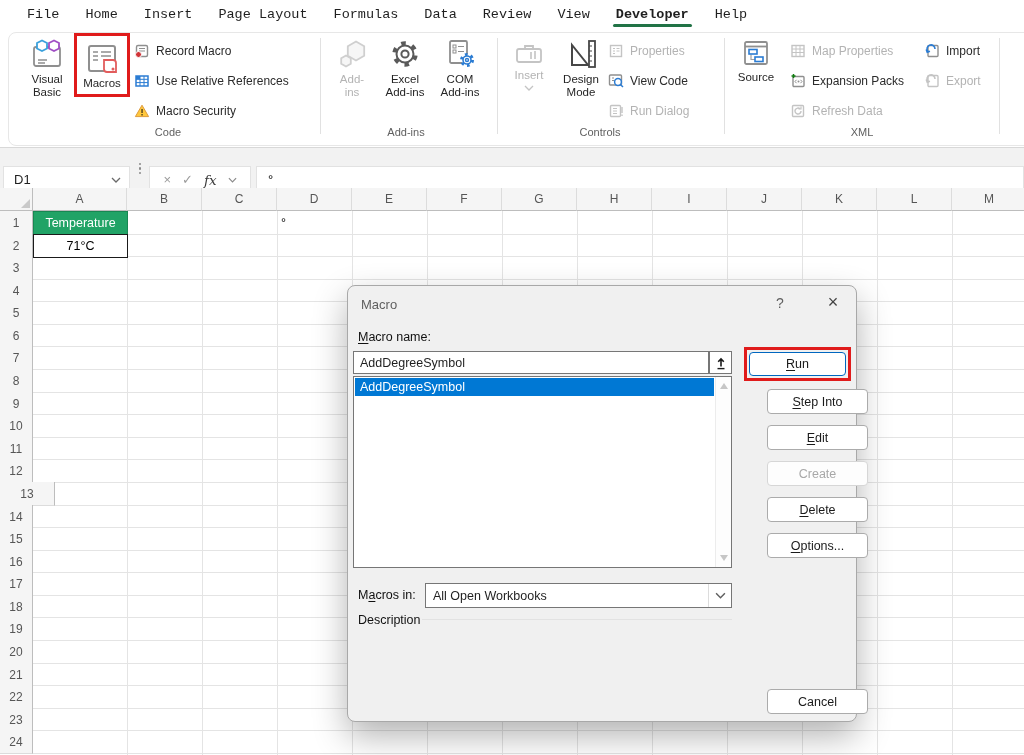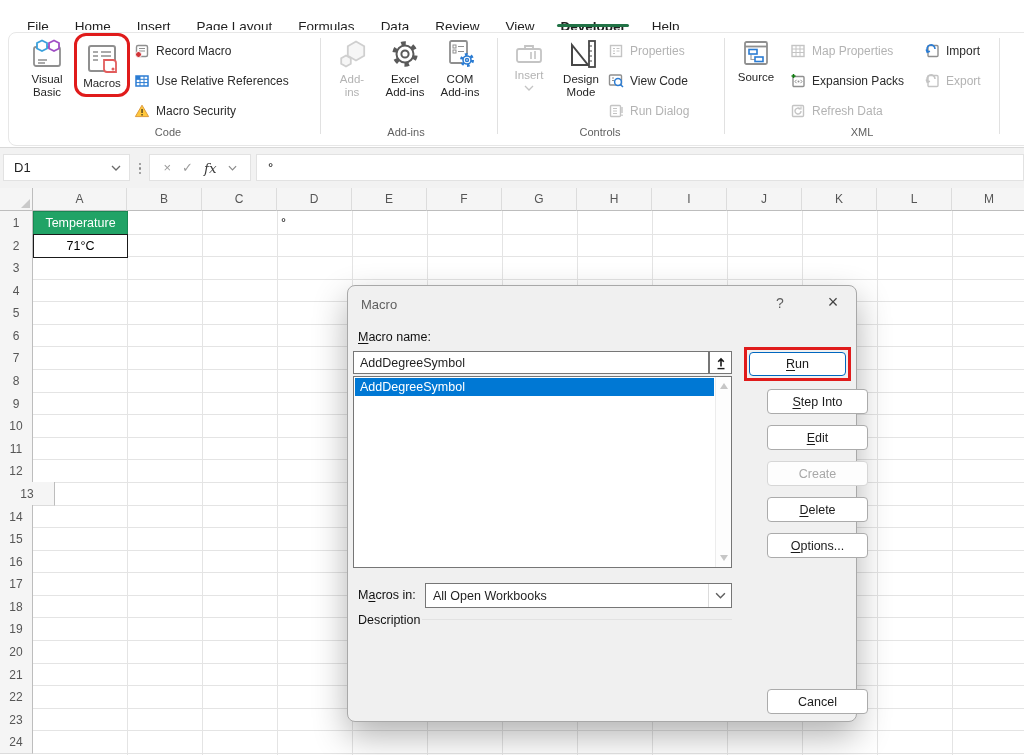--- a/index.html
+++ b/index.html
@@ -4,42 +4,42 @@
 <style>
   * { box-sizing: border-box; margin:0; padding:0; }
   html,body { background:#fff; }
   #app {
     position:relative; width:1024px; height:755px; overflow:hidden;
     font-family:"Liberation Sans", sans-serif; background:#fff; color:#1f1f1f;
   }
 
   
   #menubar { position:absolute; left:14px; top:0; height:30px; display:flex; align-items:stretch; }
-  #menubar .tab { position:relative; padding:12px 13px; line-height:30px; font-size:13.5px; color:#1f1f1f; cursor:default; }
+  #menubar .tab { position:relative; padding:0 13px; line-height:30px; font-size:13.5px; color:#1f1f1f; cursor:default;font-family:Liberation Mono, monospace; }
   #menubar .tab.active { font-weight:700; }
   #menubar .tab.active::after { content:""; position:absolute; left:10px; right:10px; bottom:3px; height:3px; background:#217346; border-radius:2px; }
 
   
   #ribbon { position:absolute; left:0; top:30px; width:1024px; height:118px; background:#fff; border-bottom:1px solid #d8d8d8; }
   .ribbon-card { position:absolute; left:8px; top:2px; width:1030px; height:114px; border:1px solid #e7e7e7; border-radius:8px; }
   .vsep { position:absolute; top:8px; height:96px; width:1px; background:#e1e1e1; }
   .grplabel { position:absolute; top:96px; transform:translateX(-50%); font-size:11px; color:#5f5f5f; white-space:nowrap; }
   .bigbtn { position:absolute; top:8px; display:flex; flex-direction:column; align-items:center; gap:3px;
             font-size:11.5px; line-height:13px; color:#262626; text-align:center; }
   .bigbtn .lines span { display:block; }
   .bigbtn.disabled { color:#b3b3b3; }
   .smallitem { position:absolute; display:flex; align-items:center; gap:6px; height:20px; font-size:12px; color:#2b2b2b; white-space:nowrap; }
   .smallitem.disabled { color:#b3b3b3; }
   .redbox { position:absolute; border:3px solid #e01b1b; }
-  #macros-redbox { left:74px; top:3px; width:56px; height:64px; display:flex; align-items:center; justify-content:center;border-radius:12px; }
+  #macros-redbox { left:74px; top:3px; width:56px; height:64px; display:flex; align-items:center; justify-content:center; }
   #macros-btn { display:flex; flex-direction:column; align-items:center; font-size:11.5px; color:#262626; }
 
   
   #formulabar { position:absolute; left:0; top:148px; width:1024px; height:40px; background:#f2f2f2; }
-  .fbox { position:absolute; top:6px; height:27px; background:#fff; border:1px solid #e2e2e2; border-radius:0; display:flex; align-items:center; }
+  .fbox { position:absolute; top:18px; height:27px; background:#fff; border:1px solid #e2e2e2; border-radius:0; display:flex; align-items:center; }
   #namebox { left:3px; width:127px; padding:0 8px 0 10px; font-size:13px; justify-content:space-between; }
   #fb-dots { position:absolute; left:133px; top:7px; width:14px; height:27px; display:flex; flex-direction:column; align-items:center; justify-content:center; gap:2px; }
   #fb-dots i { width:2.5px; height:2.5px; border-radius:50%; background:#8a8a8a; }
   #fxbox { left:149px; width:102px; justify-content:space-around; padding:0 8px; }
   #fxbox .g { color:#9b9b9b; font-size:13px; }
   #fxbox .fx { font-family:"DejaVu Serif", serif; font-style:italic; font-size:13.5px; color:#3c3c3c; }
   #formula-input { left:256px; width:768px; padding-left:11px; font-size:13px; color:#000; }
 
   
   #sheet { position:absolute; left:0; top:188px; width:1024px; height:567px; background:#fff; }

